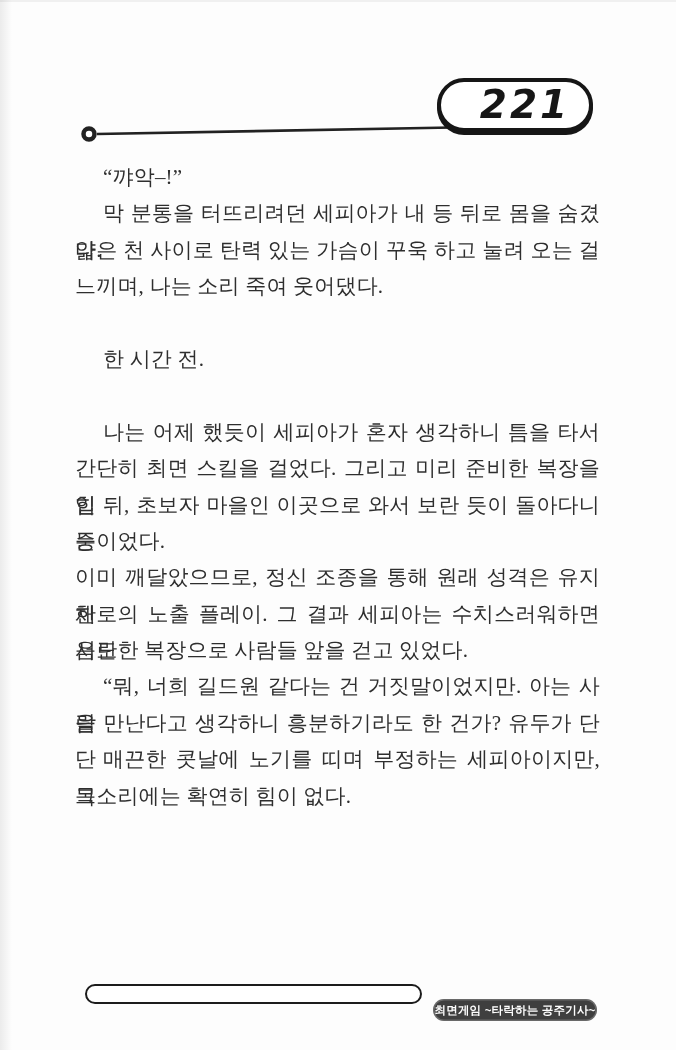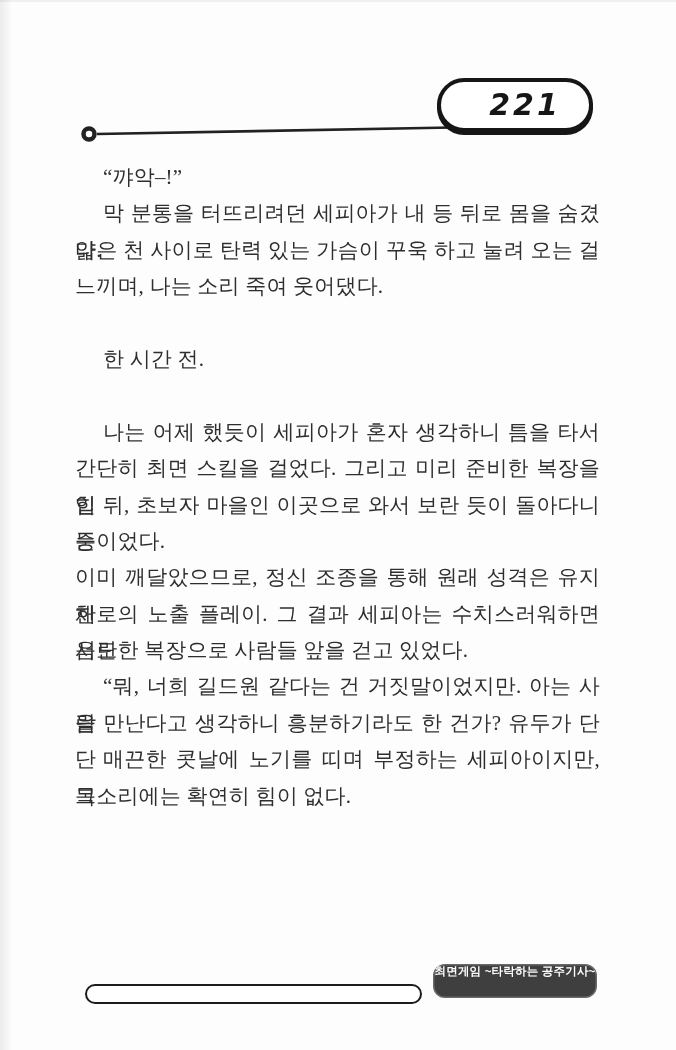--- a/index.html
+++ b/index.html
@@ -45,21 +45,21 @@
     border-radius: 29px;
     box-shadow: 0 3px 0 var(--badge_border, #161616);
     display: flex;
     align-items: center;
     justify-content: center;
   }
   .page-number-badge .num {
     font-family: "DejaVu Sans", "Liberation Sans", sans-serif;
     font-style: italic;
     font-weight: bold;
-    font-size: 30px;
+    font-size: 39px;
     letter-spacing: 3px;
     color: #161616;
     transform: translateY(-1px);
     margin-left: 20px;
   }
   
   .text-block {
     position: absolute;
     left: 75px; top: 159px;
     width: 525px;
@@ -83,26 +83,27 @@
   .footer-bar {
     position: absolute;
     left: 85px; top: 984px;
     width: 333px; height: 16px;
     background: #ffffff;
     border: 2px solid #1c1c1c;
     border-radius: 11px;
   }
   .footer-pill {
     position: absolute;
-    left: 433px; top: 964px;
-    width: 164px; height: 34px;
+    left: 433px; top: 999px;
+    width: 164px; height: 22px;
     background: var(--footer_pill_bg, #3f3f3f);
     border-radius: 12px;
     box-shadow: inset 0 0 0 1.5px rgba(255,255,255,0.22);
     display: flex;
+    align-items: center;
     justify-content: center;
   }
   .footer-pill .title {
     font-family: "Liberation Sans", "DejaVu Sans", sans-serif;
     font-weight: bold;
     font-size: 11.5px;
     color: var(--footer_pill_text, #ffffff);
     letter-spacing: 0.2px;
     transform: translateY(-0.5px);
   }

